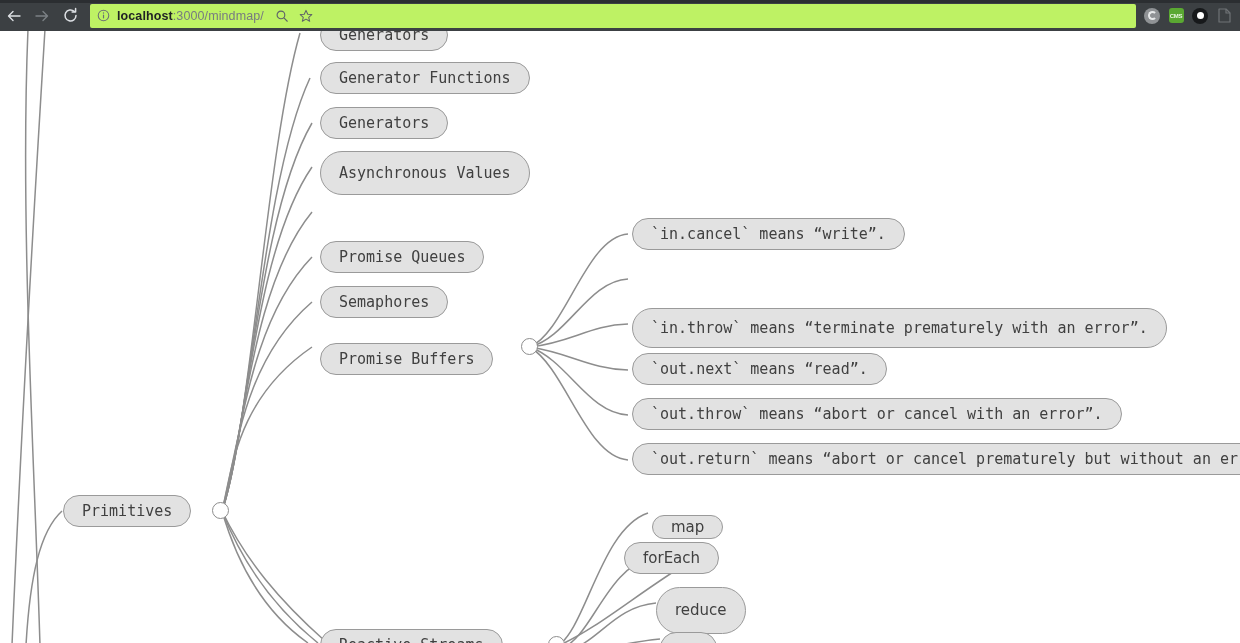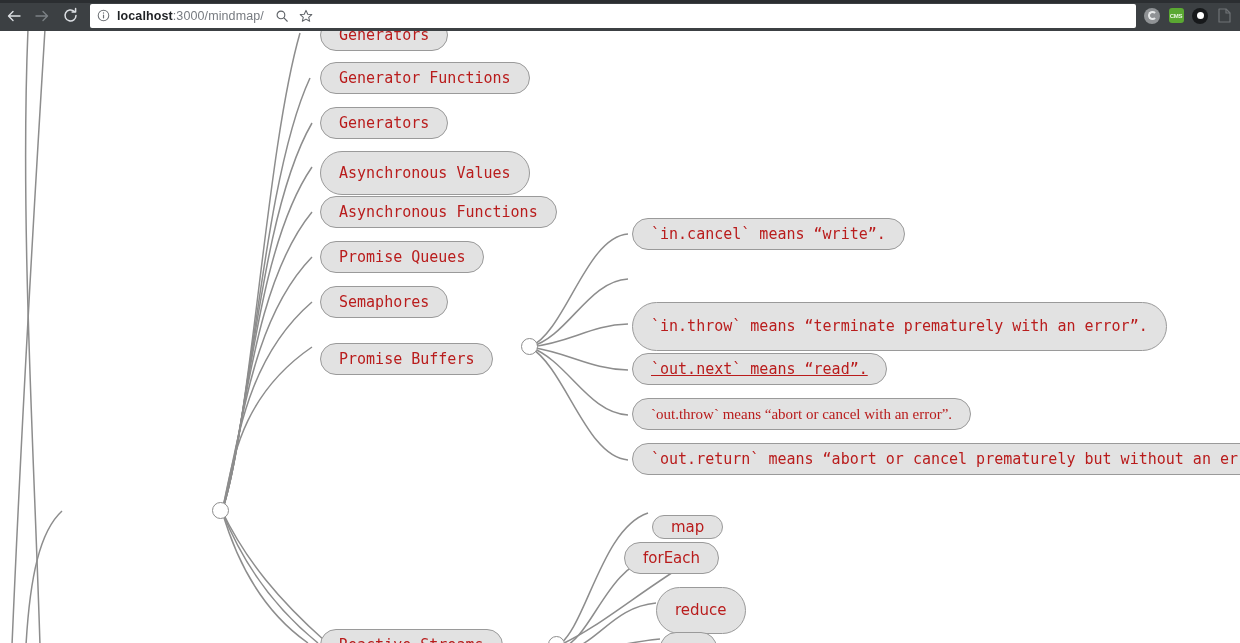--- a/index.html
+++ b/index.html
@@ -17,21 +17,21 @@
   .chrome-strip-top{
     position:absolute;left:0;top:0;width:1240px;height:3px;background:#2b2e31;
   }
   .navbtn{
     width:28px;height:31px;display:flex;align-items:center;justify-content:center;
     color:#dcdfe3;flex:0 0 auto;
   }
   .navbtn.disabled{color:#7b8085;}
   .navbtn svg{display:block;}
   .omnibox{
-    flex:1 1 auto;height:24px;background:#ffffff;border-radius:2px;
+    flex:1 1 auto;height:24px;background:#bef264;border-radius:2px;
     display:flex;align-items:center;margin-left:6px;margin-right:0;
     padding:0 6px 0 7px;box-sizing:border-box;min-width:0;
   }
   .info-icon{flex:0 0 auto;margin-right:7px;display:flex;align-items:center;}
   .url-text{
     font-family:"Liberation Sans",sans-serif;font-size:12.5px;color:#777b80;
     white-space:nowrap;overflow:hidden;text-overflow:ellipsis;letter-spacing:0.1px;
   }
   .url-host{color:#1f2124;font-weight:bold;}
   .omni-right{display:flex;align-items:center;flex:0 0 auto;margin-left:6px;}
@@ -67,21 +67,21 @@
     position:absolute;left:0;top:31px;width:1240px;height:612px;
     background:#ffffff;overflow:hidden;
   }
   .edges{position:absolute;left:0;top:0;width:1240px;height:612px;}
 
   .node{
     position:absolute;box-sizing:border-box;
     background:#e2e2e2;border:1.4px solid #9a9a9a;border-radius:999px;
     display:flex;align-items:center;
     font-family:"DejaVu Sans Mono","Liberation Mono",monospace;
-    font-size:15px;color:#b91c1c;white-space:nowrap;
+    font-size:15px;color:#404040;white-space:nowrap;
     padding:0 18px;line-height:1;letter-spacing:0px;
   }
   .node.sans{font-family:"DejaVu Sans","Liberation Sans",sans-serif;}
   .conn{
     position:absolute;width:17px;height:17px;border-radius:50%;
     background:#ffffff;border:1.6px solid #8d8d8d;box-sizing:border-box;z-index:5;
   }
 </style>
 </head>
 <body>
@@ -211,58 +211,58 @@
     </div>
 
     <div class="node" style="left:320px;top:76px;height:32px;">
       <span>Generators</span>
     </div>
 
     <div class="node" style="left:320px;top:120px;height:44px;">
       <span>Asynchronous Values</span>
     </div>
 
-    <div class="node" style="left:320px;top:165px;height:32px;">
-      <span>Asynchronous Functions</span>
-    </div>
 
     <div class="node" style="left:320px;top:255px;height:32px;">
       <span>Semaphores</span>
     </div>
 
     <div class="node" style="left:320px;top:210px;height:32px;">
       <span>Promise Queues</span>
     </div>
 
     <div class="node" style="left:320px;top:312px;height:32px;">
       <span>Promise Buffers</span>
     </div>
     <div class="conn" style="left:521px;top:307px;"></div>
 
+    <div class="node" style="left:63px;top:464px;height:32px;">
+      <span>Primitives</span>
+    </div>
     <div class="conn" style="left:212px;top:471px;"></div>
 
     <div class="node" style="left:320px;top:598px;height:32px;">
       <span>Reactive Streams</span>
     </div>
     <div class="conn" style="left:548px;top:605px;"></div>
 
     <div class="node" style="left:632px;top:187px;height:32px;">
       <span>`in.cancel` means “write”.</span>
     </div>
 
 
-    <div class="node" style="left:632px;top:271px;height:49px;">
+    <div class="node" style="left:632px;top:277px;height:40px;">
       <span>`in.throw` means “terminate prematurely with an error”.</span>
     </div>
 
-    <div class="node" style="left:632px;top:322px;height:32px;text-decoration:underline;">
+    <div class="node" style="left:632px;top:322px;height:32px;">
       <span>`out.next` means “read”.</span>
     </div>
 
-    <div class="node" style="left:632px;top:367px;height:32px;font-family:Liberation Serif, serif;">
+    <div class="node" style="left:632px;top:367px;height:32px;">
       <span>`out.throw` means “abort or cancel with an error”.</span>
     </div>
 
     <div class="node" style="left:632px;top:412px;height:32px;">
       <span>`out.return` means “abort or cancel prematurely but without an err</span>
     </div>
 
     <div class="node sans" style="left:652px;top:484px;height:24px;">
       <span>map</span>
     </div>

